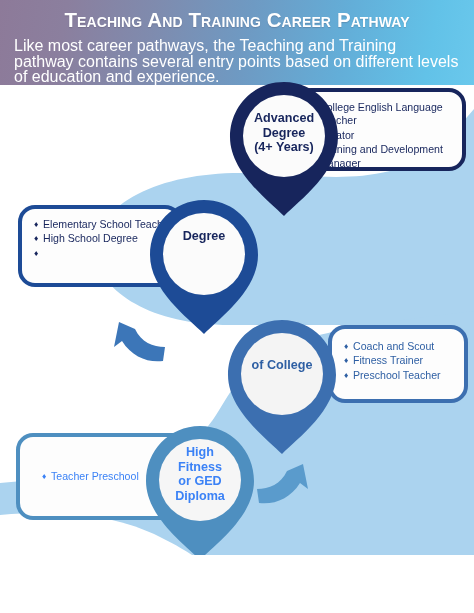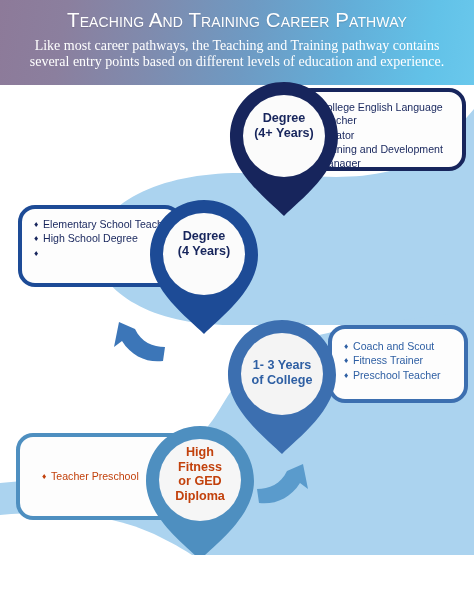--- a/index.html
+++ b/index.html
@@ -20,34 +20,33 @@
   #header {
     position: absolute; left: 0; top: 0;
     width: 474px; height: 85px;
     background: linear-gradient(100deg, #8d7a99 0%, #8b7f9e 14%, #7f8bae 32%, #6e9ac3 52%, #63aed8 72%, #62c2e8 90%, #6ac8ec 100%);
   }
   #header-title {
     position: absolute; left: 0; top: 8px; width: 474px;
     text-align: center;
     color: #ffffff;
     font-size: 20.5px;
-    font-weight: normal;
+    font-weight: bold;
     letter-spacing: 0.1px;
     font-variant: small-caps;
     text-transform: capitalize;
     font-family: "Liberation Sans", sans-serif;
     text-shadow: 0 1px 1px rgba(60,50,70,0.22);
   }
   #header-sub {
     position: absolute; left: 14px; top: 38px; width: 446px;
-    text-align: center;
     color: #ffffff;
-    font-size: 14px;
+    font-size: 16px;
     line-height: 15.5px;
-    font-family: Liberation Serif, serif;
+    font-family: Liberation Sans, sans-serif;
   }
 
   
   #bg-art { position: absolute; left: 0; top: 85px; width: 474px; height: 470px; }
 
   
   .stage { position: absolute; }
 
   .pin { position: absolute; width: 112px; height: 138px; }
   .pin svg { display: block; width: 112px; height: 138px; }
@@ -80,21 +79,21 @@
   }
   .listbox li .dia {
     position: absolute; left: 0; top: 0;
     font-size: 8.5px;
     line-height: 13.4px;
   }
 
   
   .navy-text { color: #17255c; }
   .steel-text { color: #2e5fa3; }
-  .lblue-text { color: #c2410c; }
+  .lblue-text { color: #3b82f6; }
 
   
   #footer { position: absolute; left: 0; top: 555px; width: 474px; height: 58px; background: #ffffff; }
 </style>
 </head>
 <body>
 
 <div id="page">
 
   <div id="header">
@@ -131,20 +130,21 @@
         <li class="navy-text"><span class="dia">♦</span><span>Curator</span></li>
         <li class="navy-text"><span class="dia">♦</span><span>Training and Development Manager</span></li>
       </ul>
     </div>
     <div class="pin" style="left:228px; top:80px;">
       <svg viewBox="0 0 112 138">
         <path d="M56 2 C25 2 2 27 2 57 C2 92 40 120 56 136 C72 120 110 92 110 57 C110 27 87 2 56 2 Z" fill="#17255c"></path>
         <circle cx="56" cy="56" r="41" fill="#fbfbfb"></circle>
       </svg>
       <div class="pin-label navy-text" style="top:31px;">
+        <div>Advanced</div>
         <div>Degree</div>
         <div>(4+ Years)</div>
       </div>
     </div>
   </div>
 
   <div class="stage" style="left:0;top:0;">
     <div class="listbox" style="left:18px; top:205px; width:164px; height:82px; border-width:4.5px; border-color:#1d4b96;">
       <ul style="padding:9px 5px 0 12px;">
         <li class="navy-text"><span class="dia">♦</span><span>Elementary School Teacher</span></li>
@@ -152,40 +152,38 @@
         <li class="navy-text"><span class="dia">♦</span></li>
       </ul>
     </div>
     <div class="pin" style="left:148px; top:198px;">
       <svg viewBox="0 0 112 138">
         <path d="M56 2 C25 2 2 27 2 57 C2 92 40 120 56 136 C72 120 110 92 110 57 C110 27 87 2 56 2 Z" fill="#1d4b96"></path>
         <circle cx="56" cy="56" r="41" fill="#fbfbfb"></circle>
       </svg>
       <div class="pin-label navy-text" style="top:31px;">
         <div>Degree</div>
-        <div>(4 Years)</div>
       </div>
     </div>
   </div>
 
   <div class="stage" style="left:0;top:0;">
     <div class="listbox" style="left:328px; top:325px; width:140px; height:78px; border-width:4.5px; border-color:#3c6fb0;">
       <ul style="padding:11px 5px 0 12px;">
         <li class="steel-text"><span class="dia">♦</span><span>Coach and Scout</span></li>
         <li class="steel-text"><span class="dia">♦</span><span>Fitness Trainer</span></li>
         <li class="steel-text"><span class="dia">♦</span><span>Preschool Teacher</span></li>
       </ul>
     </div>
     <div class="pin" style="left:226px; top:318px;">
       <svg viewBox="0 0 112 138">
         <path d="M56 2 C25 2 2 27 2 57 C2 92 40 120 56 136 C72 120 110 92 110 57 C110 27 87 2 56 2 Z" fill="#3c6fb0"></path>
         <circle cx="56" cy="56" r="41" fill="#f4f4f4"></circle>
       </svg>
       <div class="pin-label steel-text" style="top:40px;">
-        <div>1- 3 Years</div>
         <div>of College</div>
       </div>
     </div>
   </div>
 
   <div class="stage" style="left:0;top:0;">
     <div class="listbox" style="left:16px; top:433px; width:173px; height:87px; border-width:4.5px; border-color:#4e8fc0;">
       <ul style="padding:33px 5px 0 22px;">
         <li class="lblue-text"><span class="dia">♦</span><span>Teacher Preschool</span></li>
       </ul>

